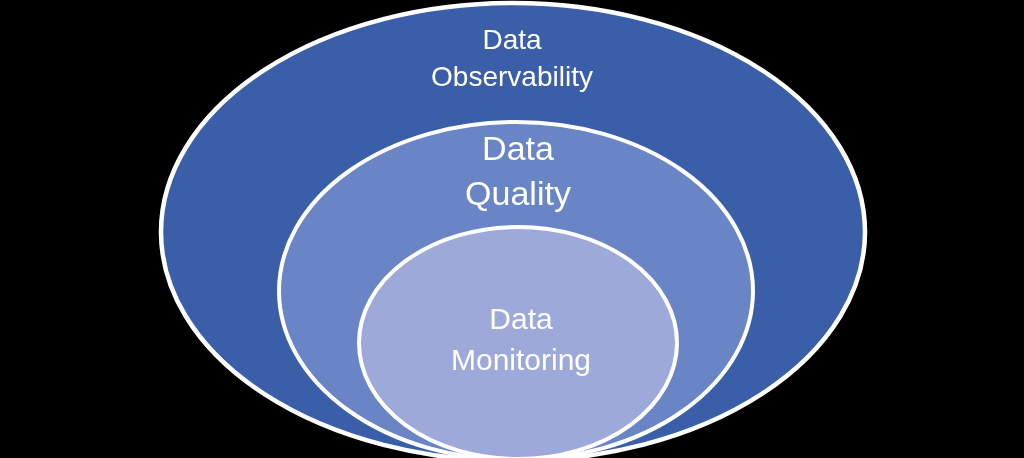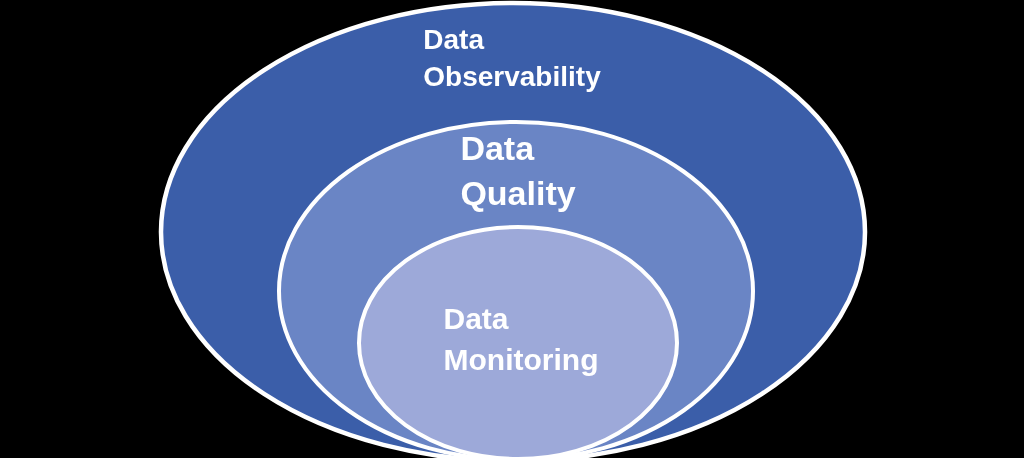--- a/index.html
+++ b/index.html
@@ -23,25 +23,24 @@
   }
   .ring {
     stroke: #ffffff;
   }
   .ring-outer  { stroke-width: 4.5px; }
   .ring-middle { stroke-width: 4px; }
   .ring-inner  { stroke-width: 4px; }
   .layer-label {
     position: absolute;
     transform: translateX(-50%);
-    text-align: left;
+    text-align: center;
     color: #ffffff;
     white-space: pre-line;
     pointer-events: none;
-    font-weight: bold;
   }
   .label-outer {
     left: 512px;
     top: 21px;
     font-size: 28px;
     line-height: 37px;
   }
   .label-middle {
     left: 518px;
     top: 126px;

